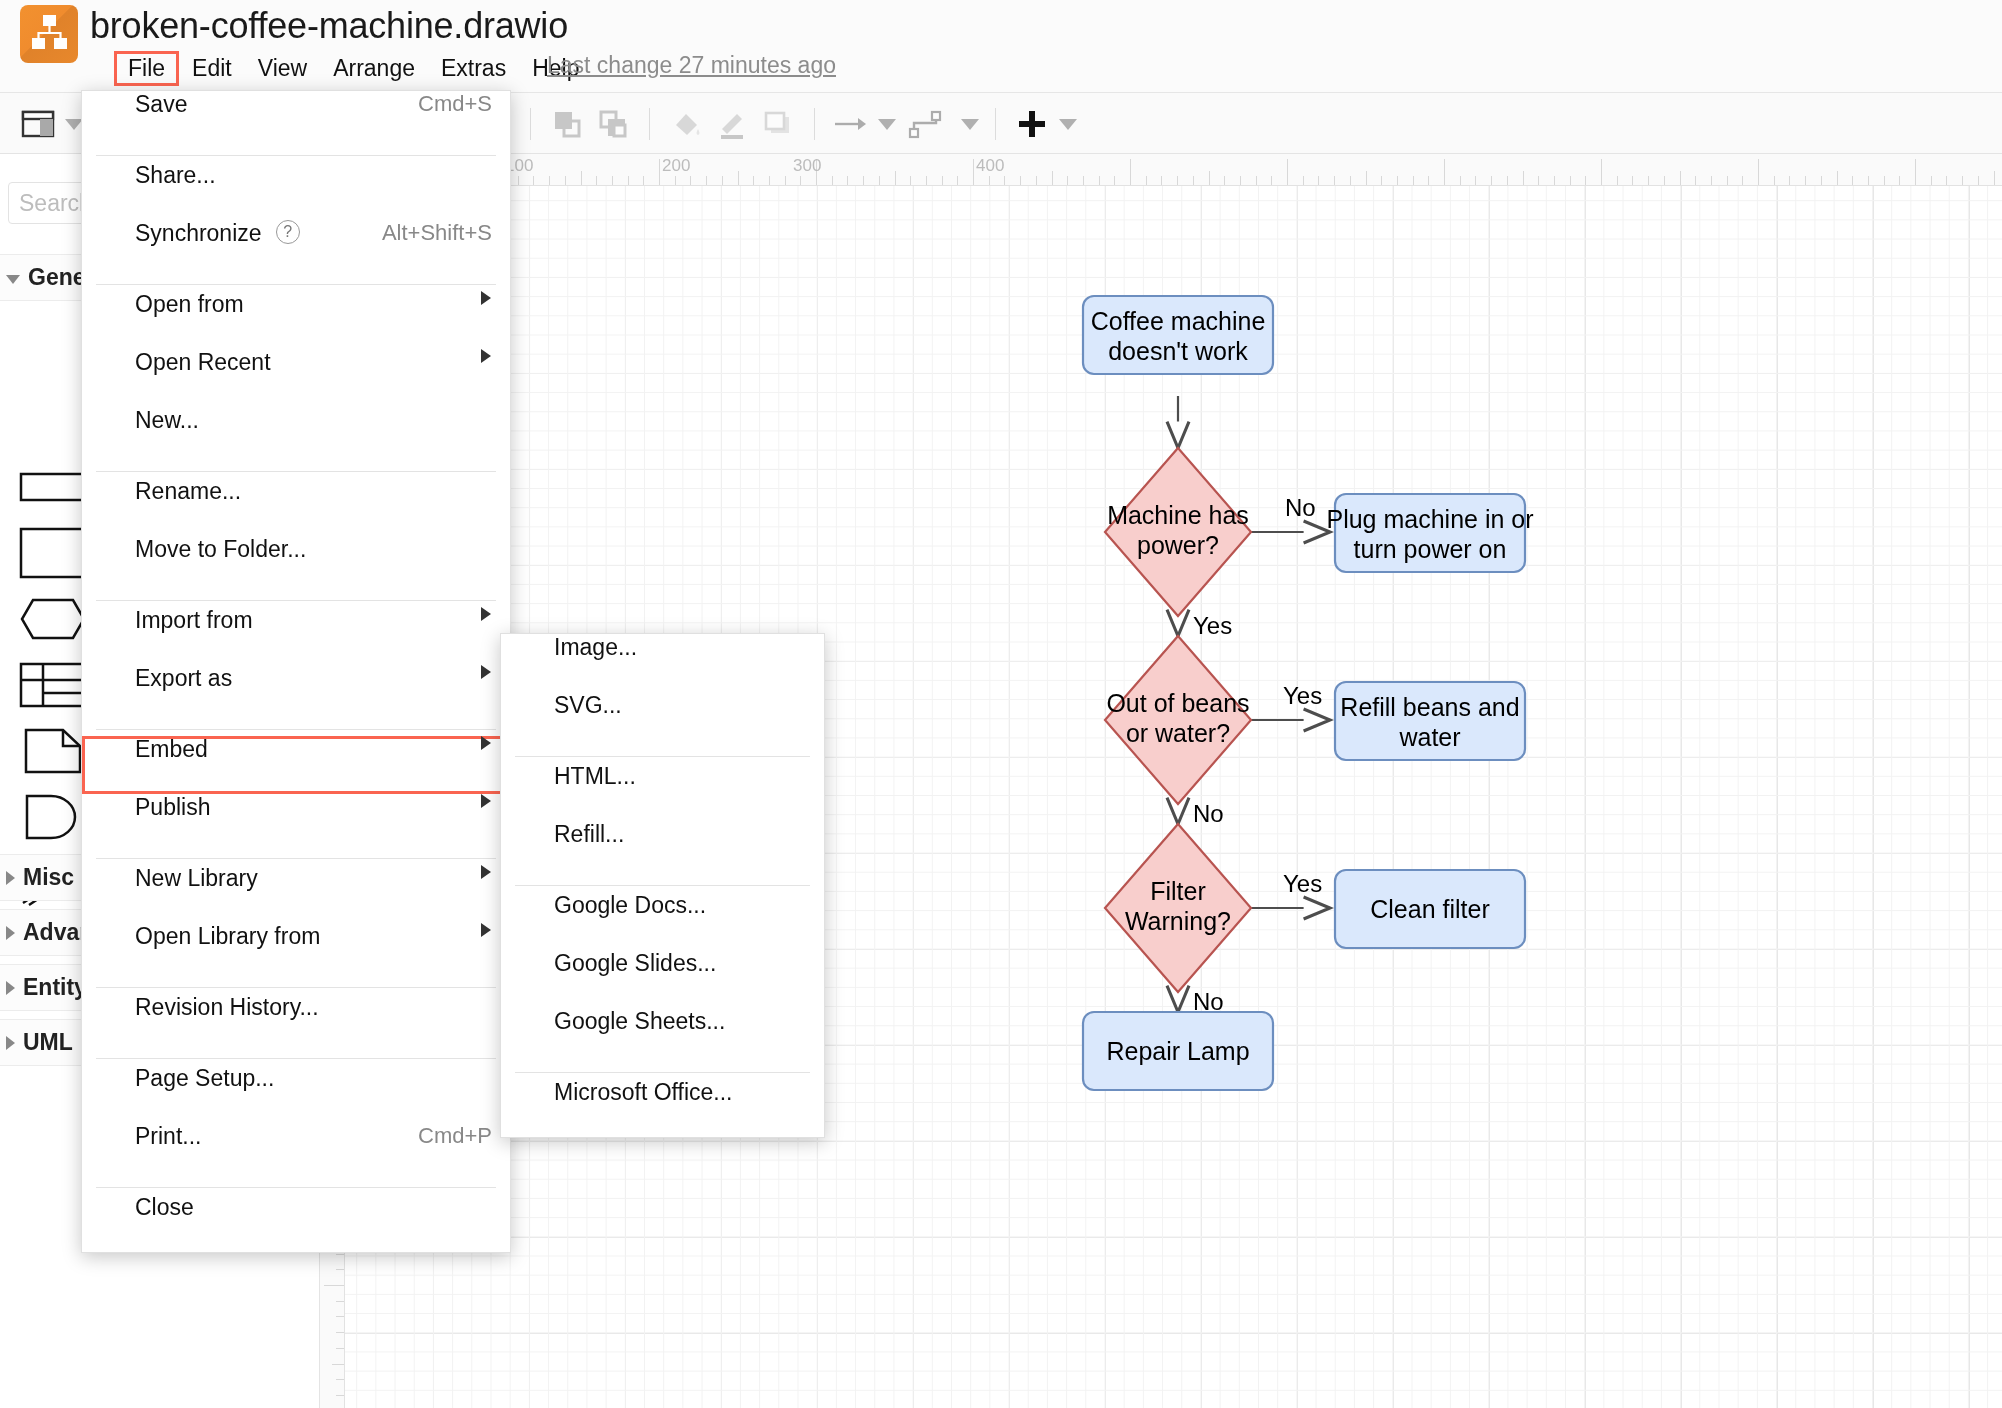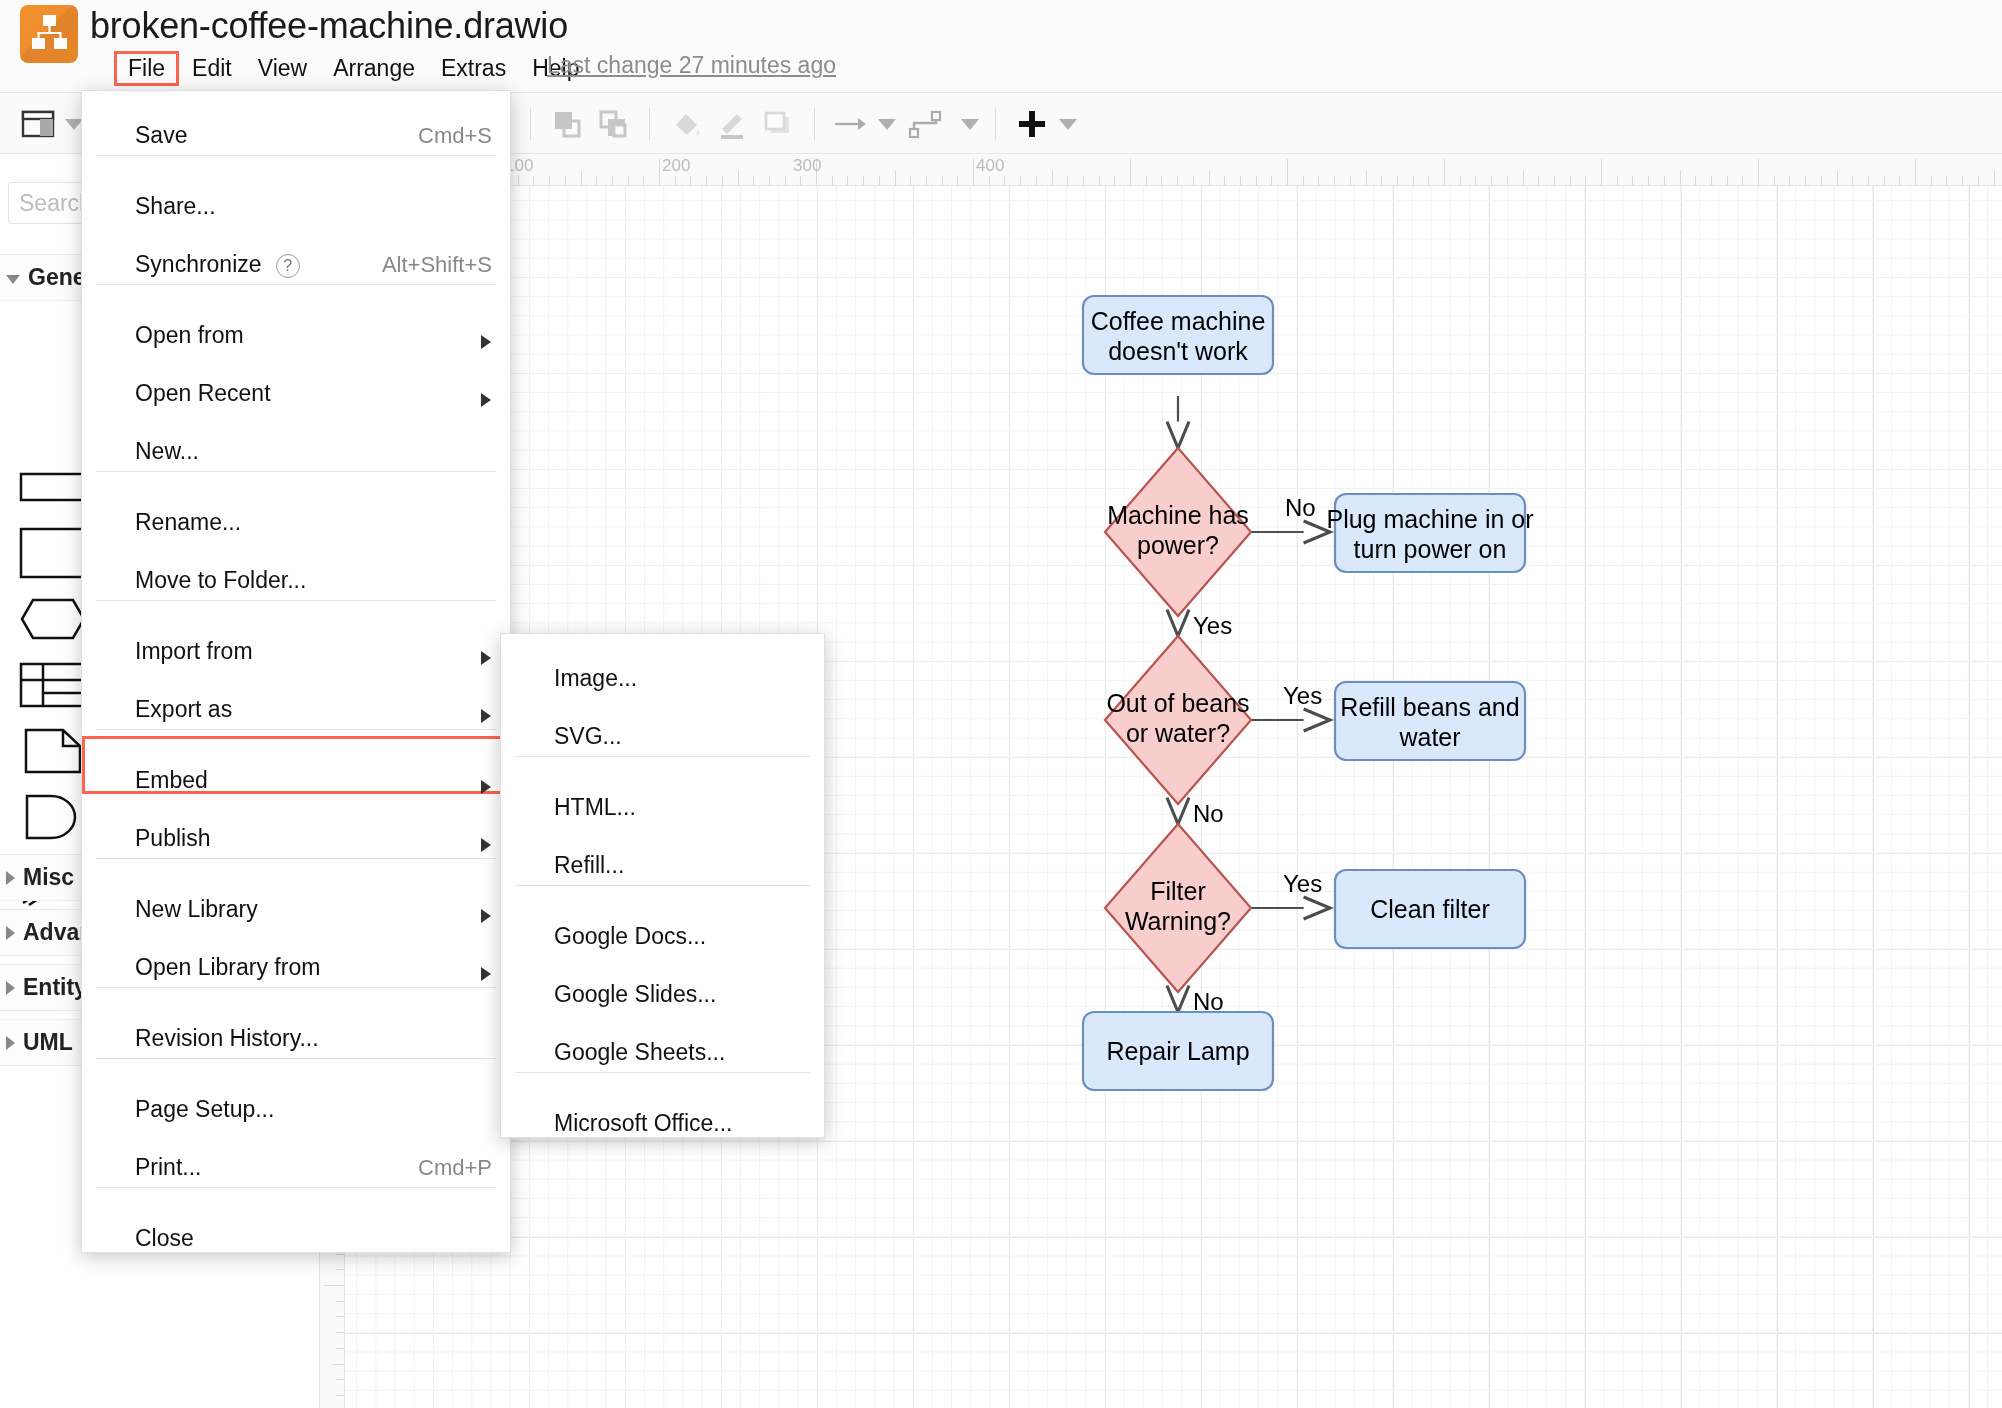--- a/index.html
+++ b/index.html
@@ -91,21 +91,21 @@
   .flow { position: absolute; left: 0; top: 0; width: 1657px; height: 1222px; }
 
   
   .menu-panel {
     position: absolute; background: #ffffff; border: 1px solid #e0e0e0;
     box-shadow: 0 4px 18px rgba(0,0,0,.22); z-index: 50;
   }
   #file-menu { left: 81px; top: 90px; width: 430px; }
   #embed-submenu { left: 500px; top: 633px; width: 325px; }
   .mrow {
-    position: relative; height: 58px; display: flex; align-items: flex-end;
+    position: relative; height: 58px; display: flex; align-items: flex-start;
     padding-left: 53px; font-size: 23px; color: #111; white-space: nowrap;
   }
   .mrow .shortcut { position: absolute; right: 18px; font-size: 22px; color: #888; }
   .mrow .submenu-arrow {
     position: absolute; right: 19px; width: 0; height: 0;
     border-top: 7px solid transparent; border-bottom: 7px solid transparent; border-left: 10px solid #333;
   }
   .mrow.highlight { outline: 3px solid #fa6450; outline-offset: -3px; }
   .msep { height: 1px; background: #e3e3e3; margin: 6px 14px; }
   .qmark {

